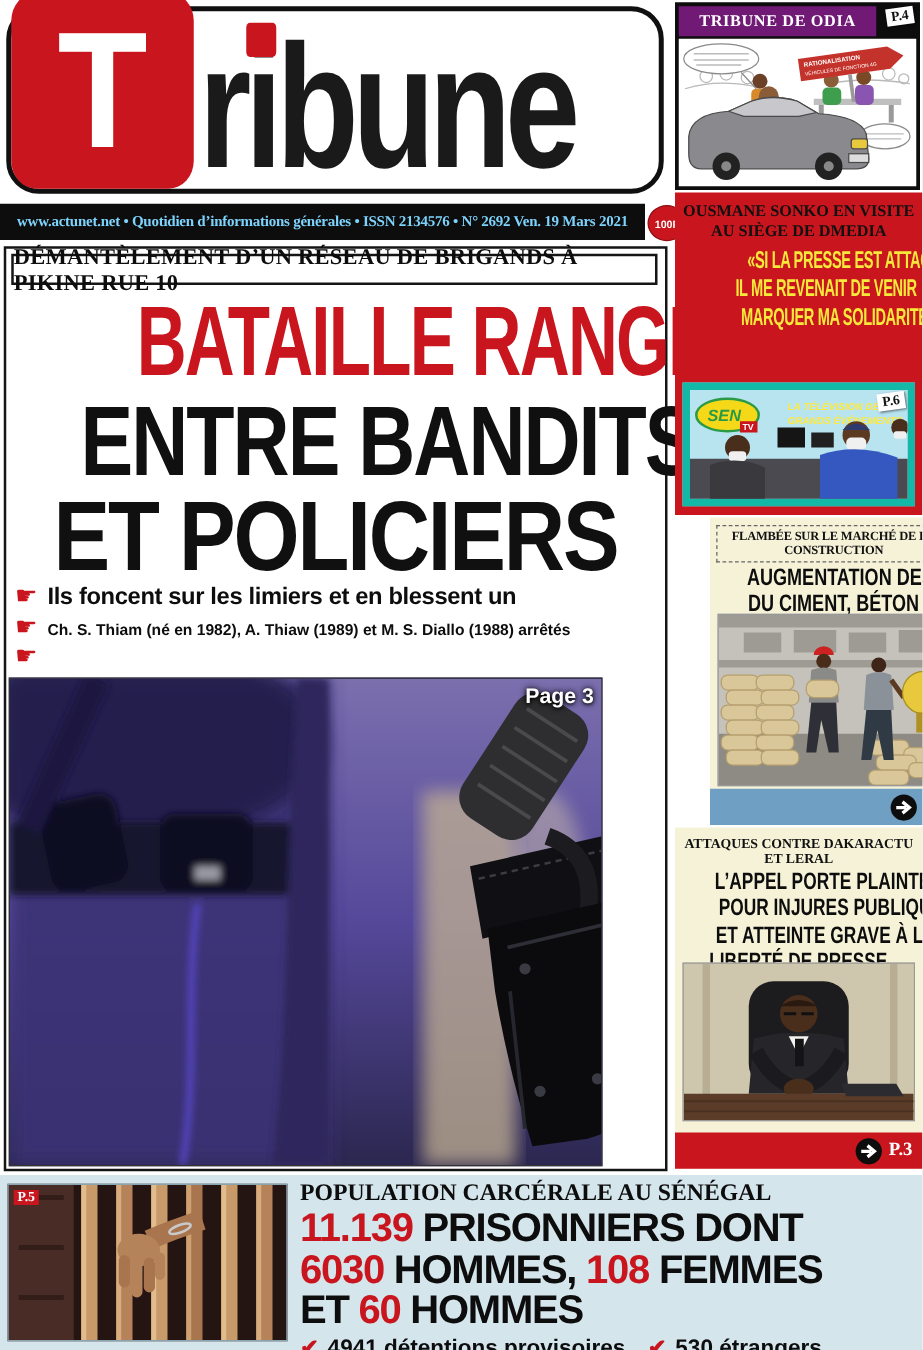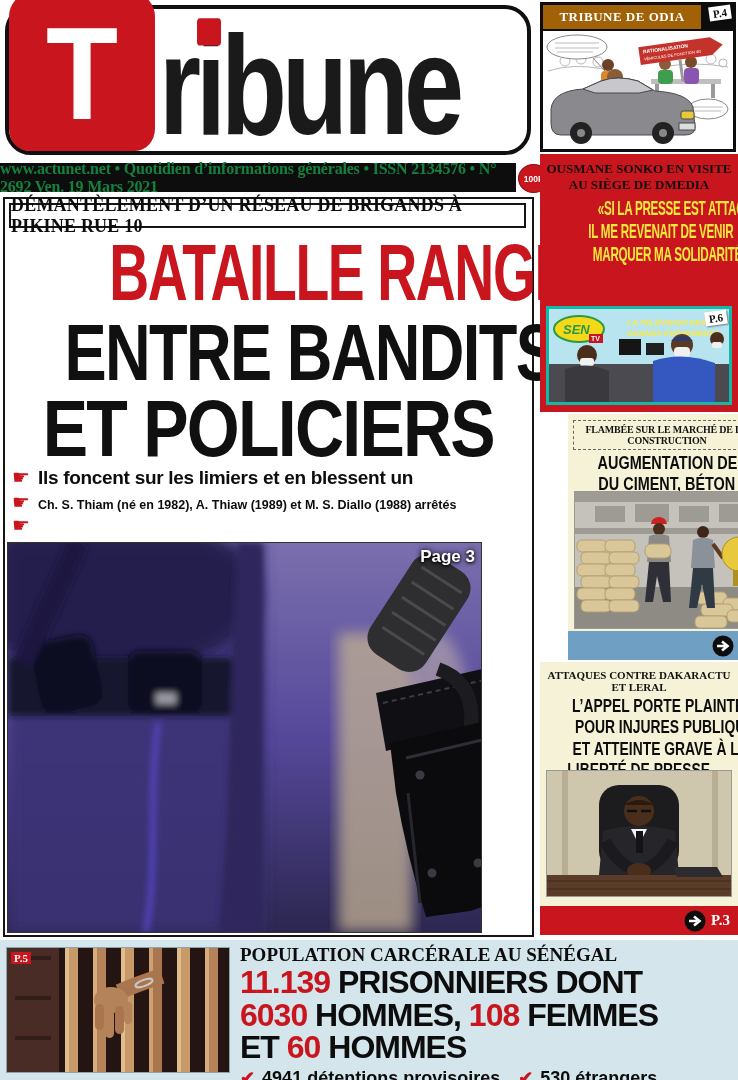--- a/index.html
+++ b/index.html
@@ -13,22 +13,22 @@
   .logo-box{left:5px;top:5px;width:526px;height:150px;border:4px solid #101010;border-radius:26px;
             background:#fff;display:flex;align-items:flex-end;box-sizing:border-box;}
   .logo-t{width:146px;height:140px;background:#c9151d;border-radius:20px;display:flex;align-items:center;
           justify-content:center;color:#fff;font-weight:bold;font-size:118px;line-height:1;
           transform:scaleY(1.12);transform-origin:bottom;}
   .logo-rest{font-weight:bold;color:#1a1a1a;font-size:108px;letter-spacing:-5px;line-height:.93;
              margin-left:4px;transform:scaleY(1.30);transform-origin:bottom;}
   .logo-i{position:relative;}
   .logo-i::after{content:"";position:absolute;top:9px;left:50%;transform:translateX(-50%);
                  width:24px;height:21px;background:#c9151d;border-radius:3px;}
-  .info-bar{left:0;top:163px;width:516px;height:29px;background:#0d0d0d;color:#15803d;
-            display:flex;align-items:center;justify-content:center;font-weight:bold;font-size:16px;
+  .info-bar{left:0;top:163px;width:516px;height:29px;background:#0d0d0d;color:#7dd3fc;
+            display:flex;align-items:center;justify-content:center;font-weight:bold;font-size:12px;
             letter-spacing:-0.2px;}
   .badge-100f{left:518px;top:164px;width:29px;height:27px;background:#c9151d;border-radius:50%;
               color:#fff;font-size:8.5px;font-weight:bold;display:flex;align-items:center;justify-content:center;
               border:1px solid #8e0d12;}
 
   
   .main-frame{left:3px;top:197px;width:531px;height:740px;border:2px solid #151515;box-sizing:border-box;}
   .kicker-box{left:9px;top:203px;width:517px;height:25px;border:2px solid #151515;box-sizing:border-box;
               display:flex;align-items:center;justify-content:center;font-weight:bold;font-size:18px;
               letter-spacing:.2px;color:#0d0d0d;}
@@ -55,31 +55,31 @@
   .side-hl{font-weight:bold;color:#0d0d0d;text-align:center;line-height:1.1;}
   .pagebar{position:absolute;left:0;bottom:0;width:100%;height:29px;display:flex;align-items:center;
            justify-content:flex-end;gap:5px;padding-right:8px;box-sizing:border-box;}
   .arrow-circle{width:22px;height:22px;}
   .chip{position:absolute;background:#fff;color:#111;font-family:"Liberation Serif",serif;font-weight:bold;
         font-size:11px;padding:1px 4px;transform:rotate(-8deg);box-shadow:1px 1px 2px rgba(0,0,0,.5);}
 
   
   .cartoon{left:540px;top:2px;width:196px;height:150px;background:#0d0d0d;border:3px solid #0d0d0d;
            box-sizing:border-box;}
-  .cartoon-title{position:absolute;left:0;top:0;width:158px;height:24px;background:#a16207;color:#fff;
+  .cartoon-title{position:absolute;left:0;top:0;width:158px;height:24px;background:#701a75;color:#fff;
                  font-family:"Liberation Serif",serif;font-weight:bold;font-size:13px;display:flex;
                  align-items:center;justify-content:center;letter-spacing:.5px;}
   .cartoon-art{position:absolute;left:0;top:26px;width:190px;height:118px;background:#fff;overflow:hidden;}
 
   
   .sonko{left:540px;top:154px;width:198px;height:258px;background:#c9151d;box-sizing:border-box;}
   .sonko-kicker{margin-top:7px;font-size:13px;line-height:1.25;}
   .sonko-quote{margin-top:3px;color:#f6e93b;font-weight:bold;text-align:center;line-height:1.18;}
   .sonko-quote .condense{font-size:19.5px;transform:scaleX(0.60);transform-origin:50% 50%;letter-spacing:-0.5px;}
-  .sonko-photo{position:absolute;left:6px;top:152px;width:186px;height:99px;border:3px solid #14b8a6;
+  .sonko-photo{position:absolute;left:6px;top:152px;width:186px;height:99px;border:6px solid #14b8a6;
                box-sizing:border-box;overflow:hidden;background:#b8e4f0;}
 
   
   .cream{background:#f6f2d8;box-sizing:border-box;}
   .construction{left:540px;top:414px;width:198px;height:246px;margin-left:28px;}
   .dash-box{margin:6px 5px 3px 5px;border:1px dashed #666;padding:3px 1px;font-size:10px;letter-spacing:-0.2px;}
   .construction .side-hl .condense{font-size:19px;transform:scaleX(0.76);transform-origin:50% 0;}
   .constr-photo{position:absolute;left:6px;top:77px;width:186px;height:138px;overflow:hidden;background:#b9b9b3;
                 border:1px solid #999;box-sizing:border-box;}
   .bar-blue{background:#6fa0c4;}

